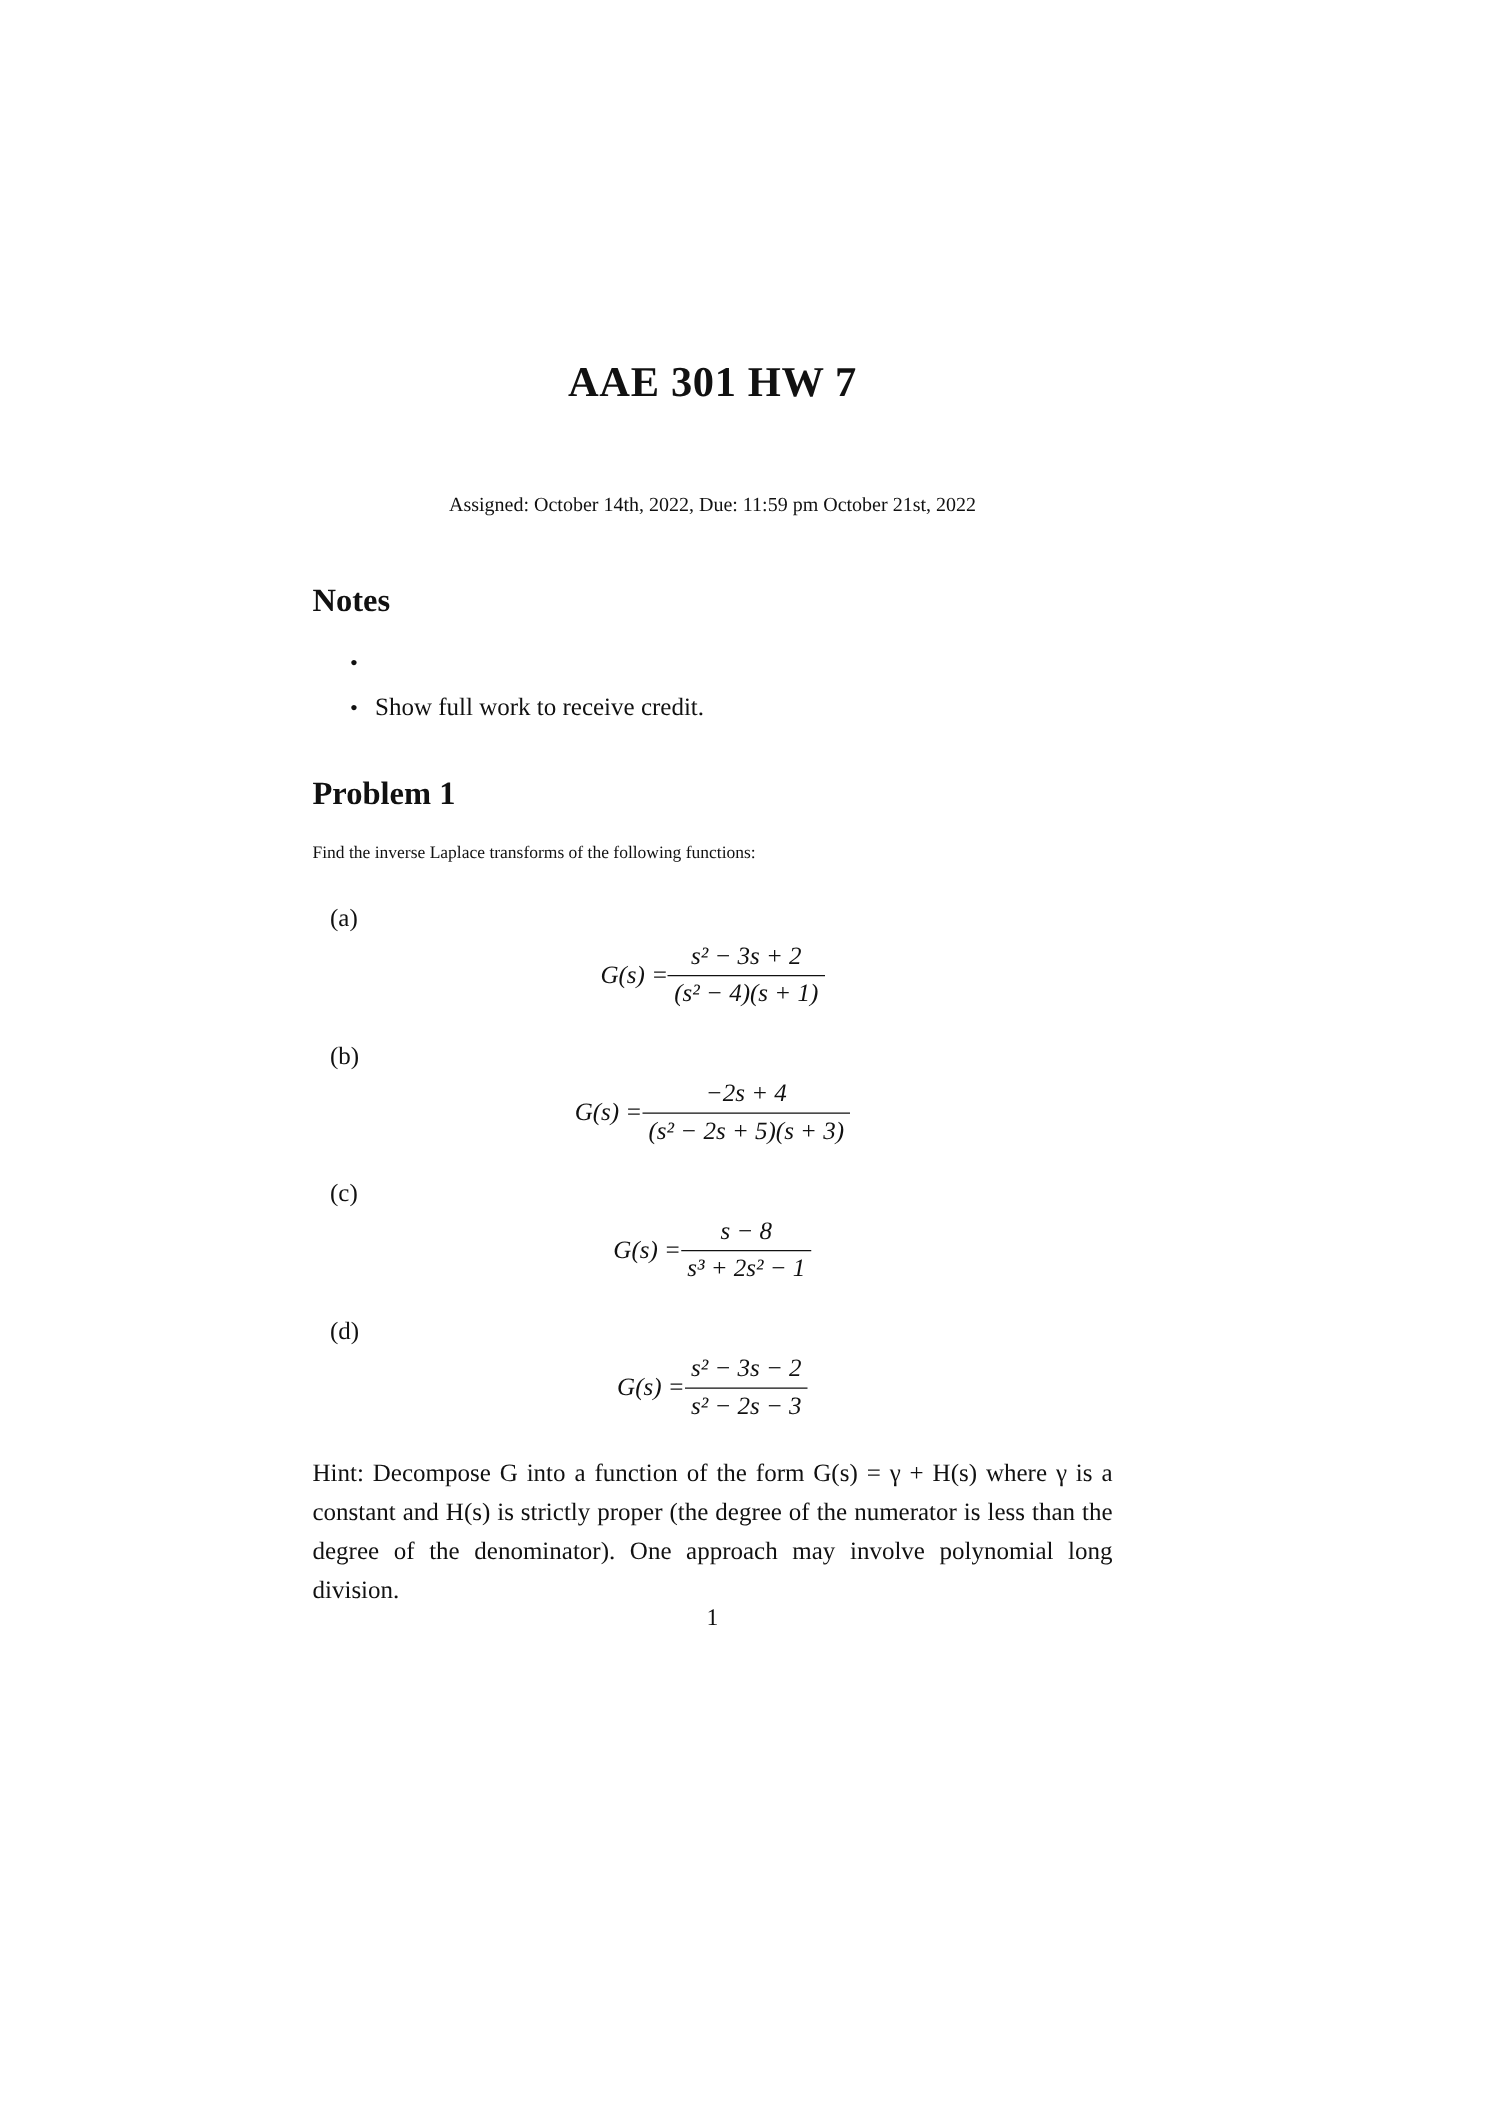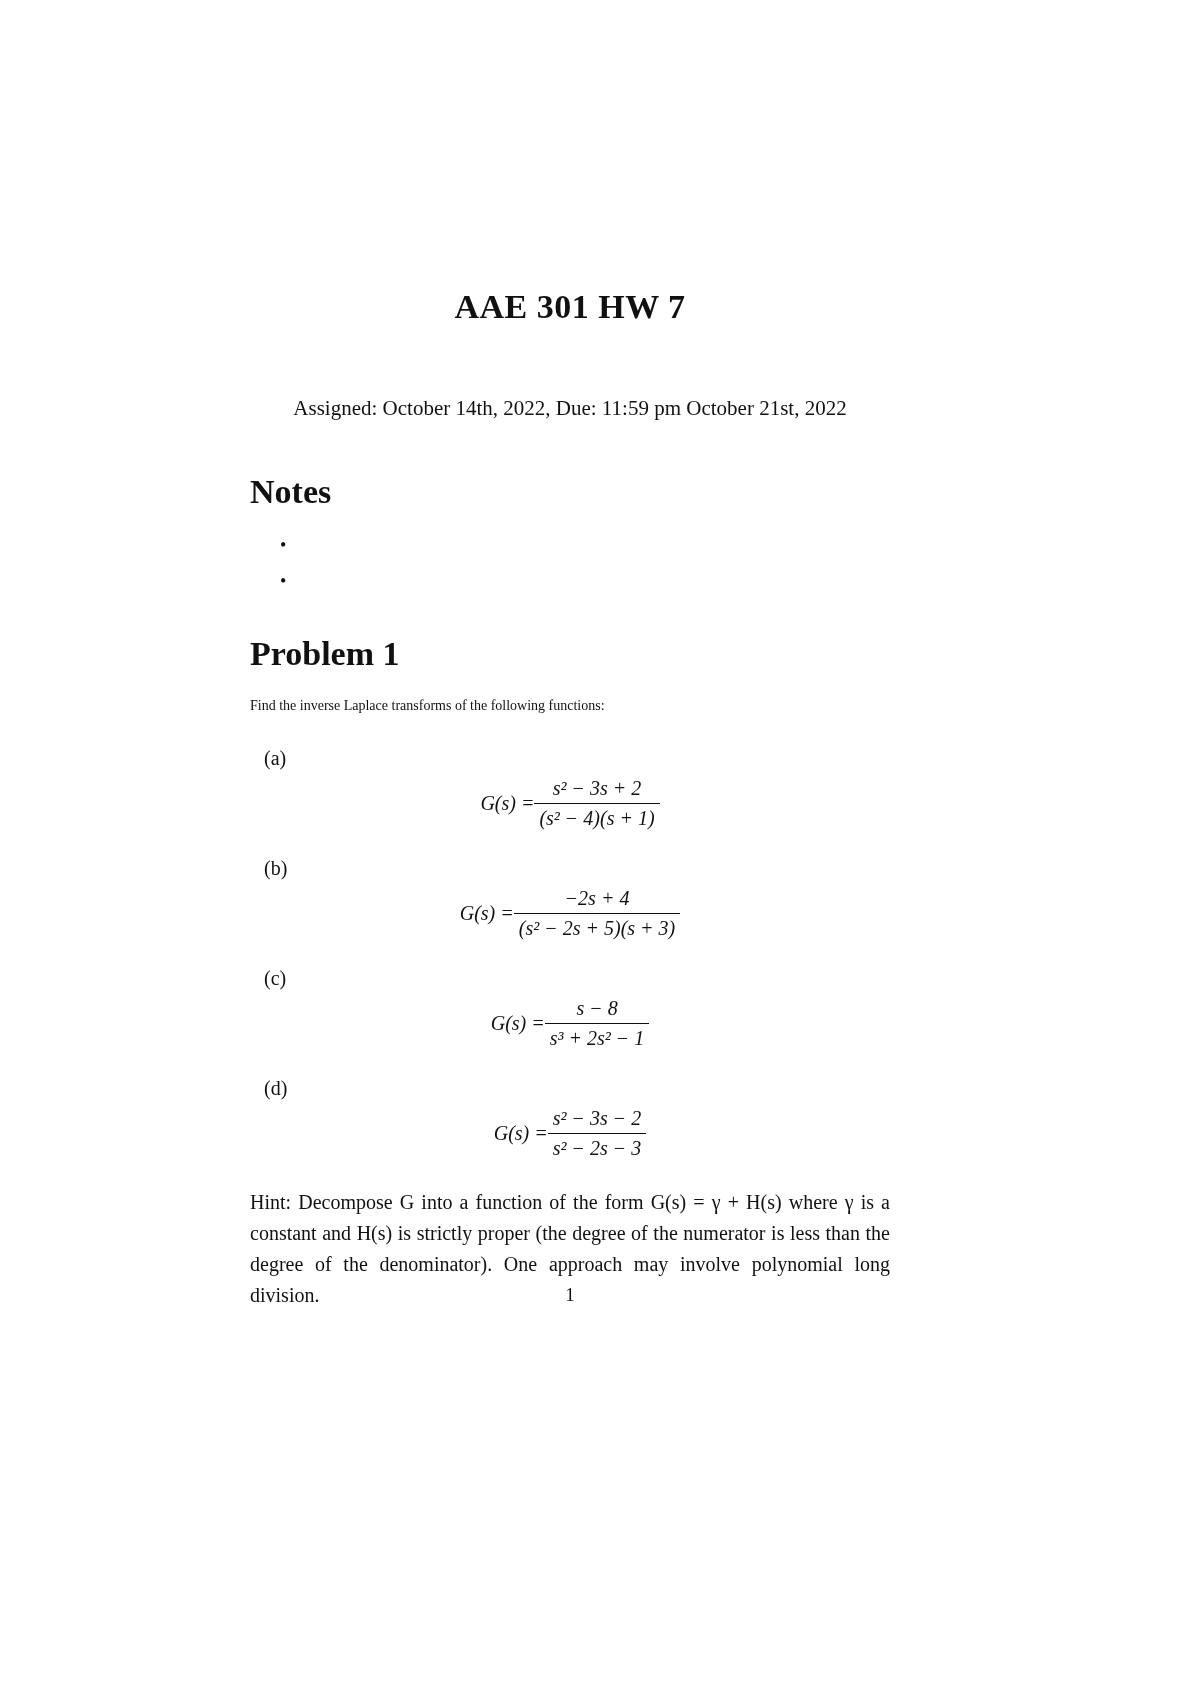--- a/index.html
+++ b/index.html
@@ -23,24 +23,24 @@
   }
   .doc-title {
     text-align: center;
     font-size: 34px;
     font-weight: bold;
     letter-spacing: 0.5px;
   }
   .assigned-line {
     margin-top: 70px;
     text-align: center;
-    font-size: 21px;
+    font-size: 16px;
   }
   .section-heading {
-    font-size: 34px;
+    font-size: 26px;
     font-weight: bold;
   }
   .notes-heading { margin-top: 52px; }
   .notes-list { margin-top: 16px; }
   .note-item {
     display: flex;
     align-items: baseline;
     font-size: 20px;
     line-height: 36px;
     padding-left: 30px;
@@ -110,20 +110,21 @@
     <div class="assigned-line">Assigned: October 14th, 2022, Due: 11:59 pm October 21st, 2022</div>
 
     <div class="section-heading notes-heading">Notes</div>
 
     <div class="notes-list">
       <div class="note-item">
         <span class="bullet">•</span>
       </div>
       <div class="note-item">
         <span class="bullet">•</span>
+        <span>Show full work to receive credit.</span>
       </div>
     </div>
 
     <div class="section-heading problem-heading">Problem 1</div>
 
     <div class="problem-intro">Find the inverse Laplace transforms of the following functions:</div>
 
     <div class="part">
       <div class="part-label">(a)</div>
       <div class="equation">

